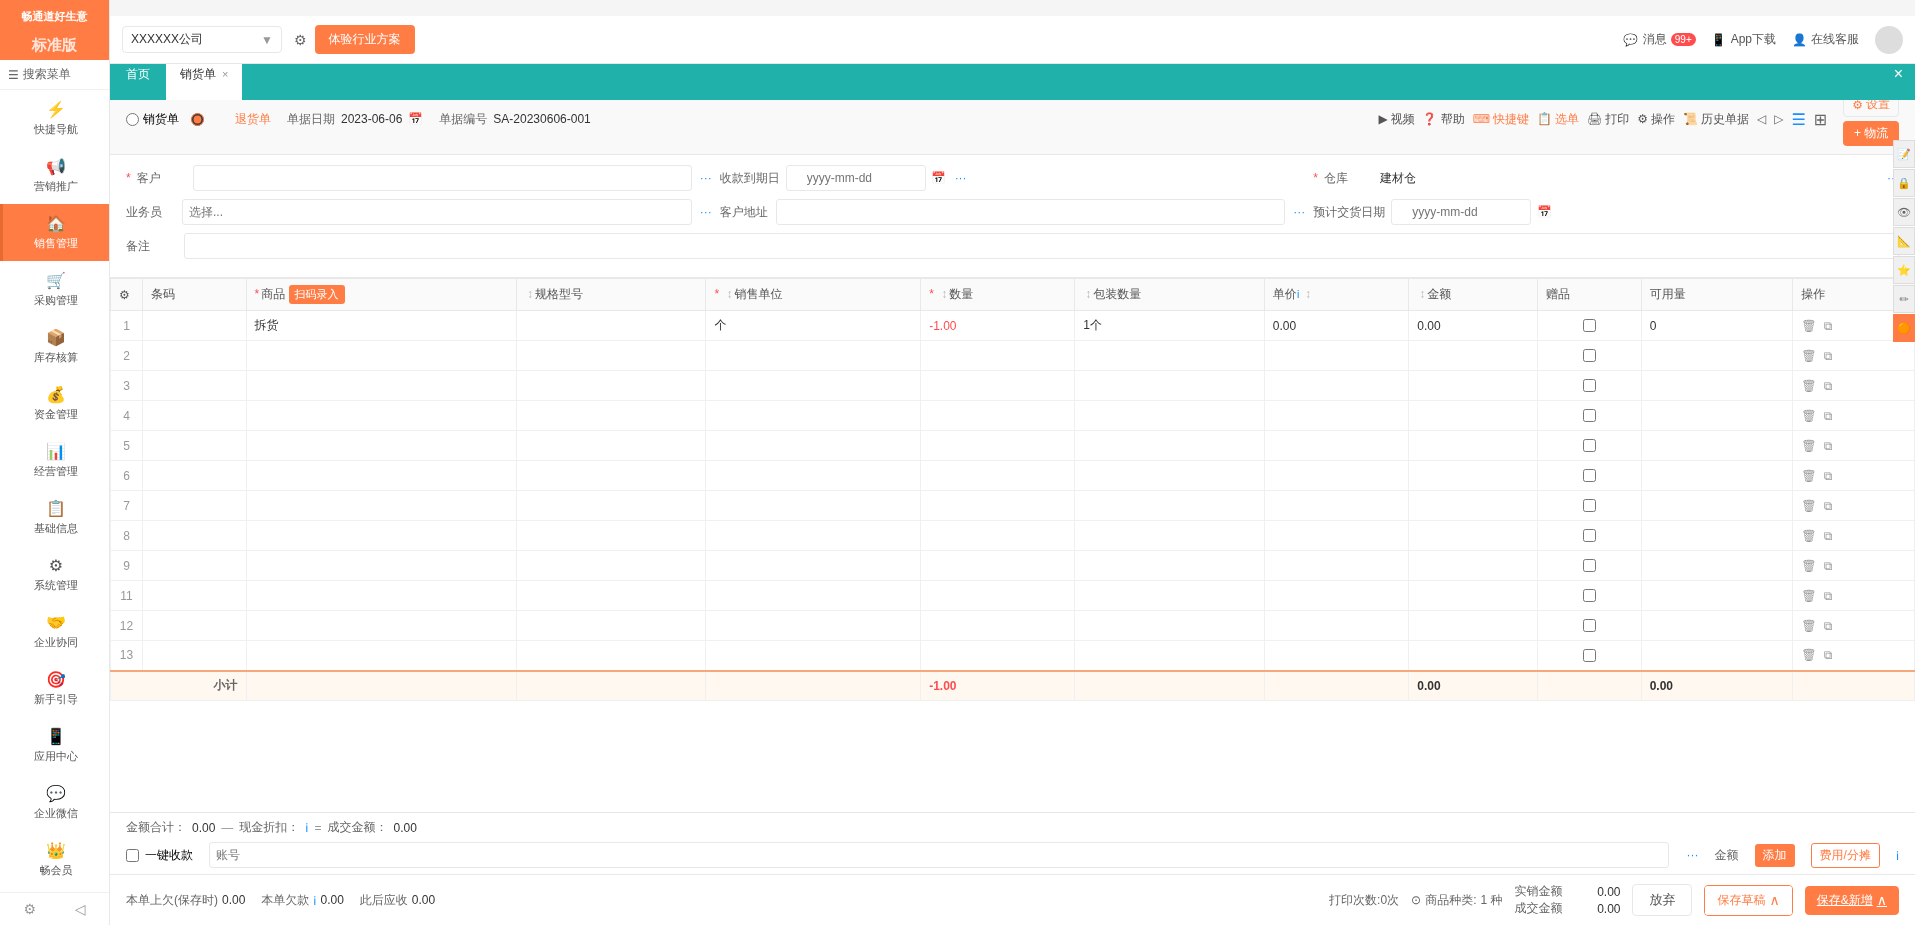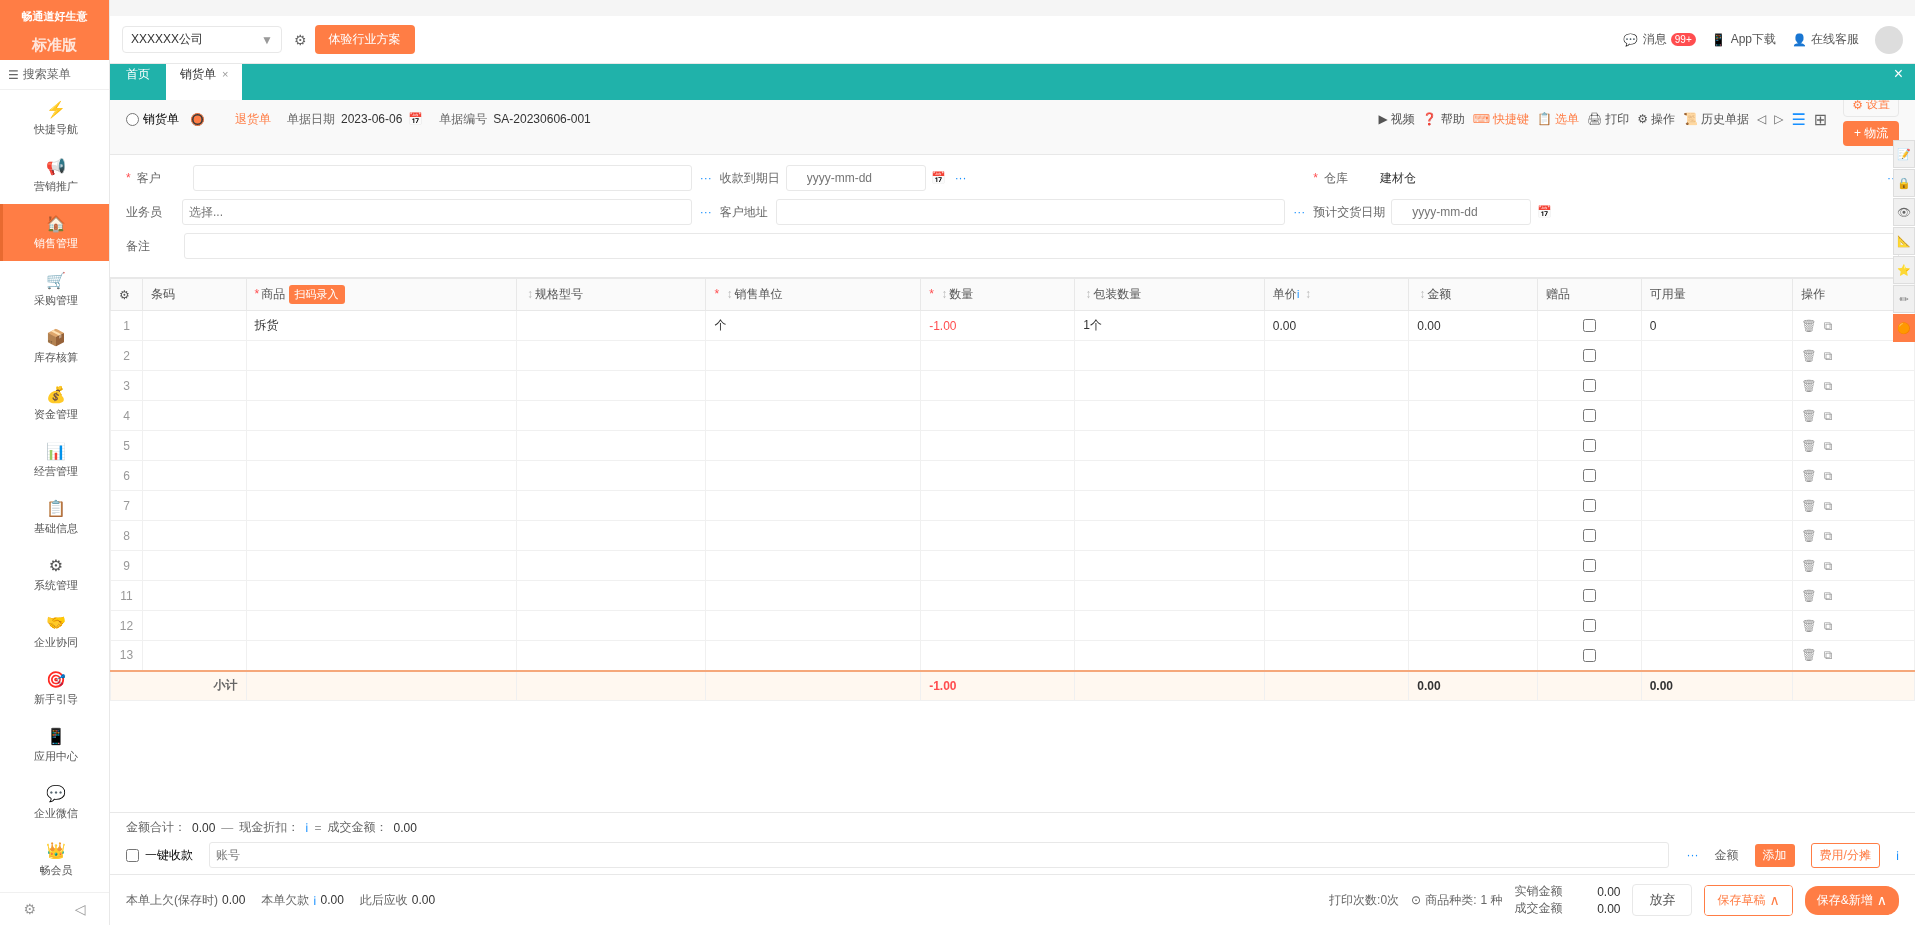--- a/index.html
+++ b/index.html
@@ -179,22 +179,22 @@
     .summary-value { color: #333; min-width: 50px; text-align: right; }
     .btn-discard {
       border: 1px solid #e8e8e8; background: #fff; color: #555; border-radius: 4px;
       padding: 6px 16px; cursor: pointer; font-size: 13px;
     }
     .btn-save-draft {
       border: 1px solid #ff7d45; background: #fff; color: #ff7d45; border-radius: 4px;
       padding: 6px 12px; cursor: pointer; font-size: 13px; display: flex; align-items: center; gap: 4px;
     }
     .btn-save-new {
-      background: #ff7d45; color: white; border: none; border-radius: 13px;
-      padding: 6px 12px; cursor: pointer; font-size: 13px; display: flex; align-items: center; gap: 4px;
+      background: #ff7d45; color: white; border: none; border-radius: 4px;
+      padding: 6px 12px; cursor: pointer; font-size: 13px; display: flex; align-items: center; gap: 4px; text-decoration: underline;
     }
     .btn-chevron { font-size: 14px; }
     .product-type { display: flex; align-items: center; gap: 4px; color: #666; }
     .print-count { color: #666; }
 
     
     .right-panel {
       position: fixed; right: 0; top: 140px; width: 22px;
       display: flex; flex-direction: column; gap: 1px; z-index: 300;
     }

